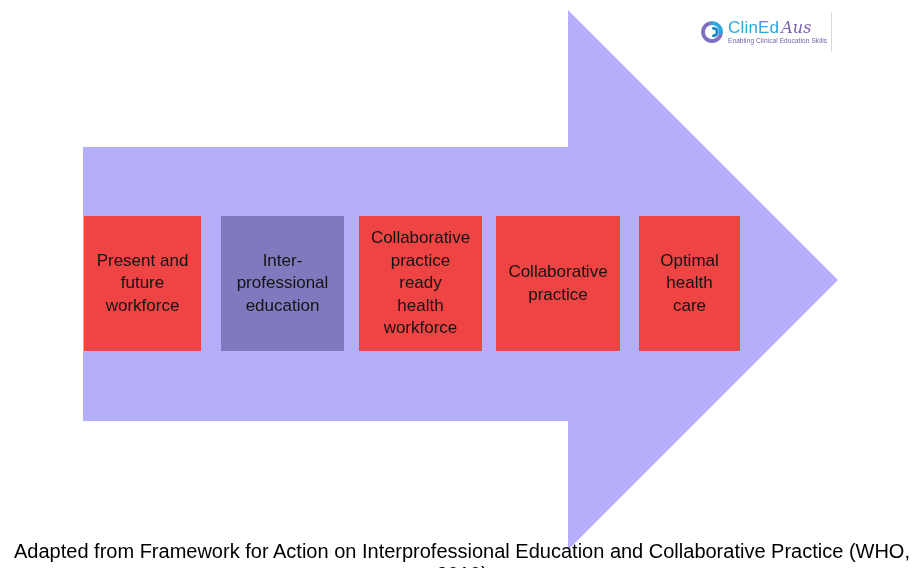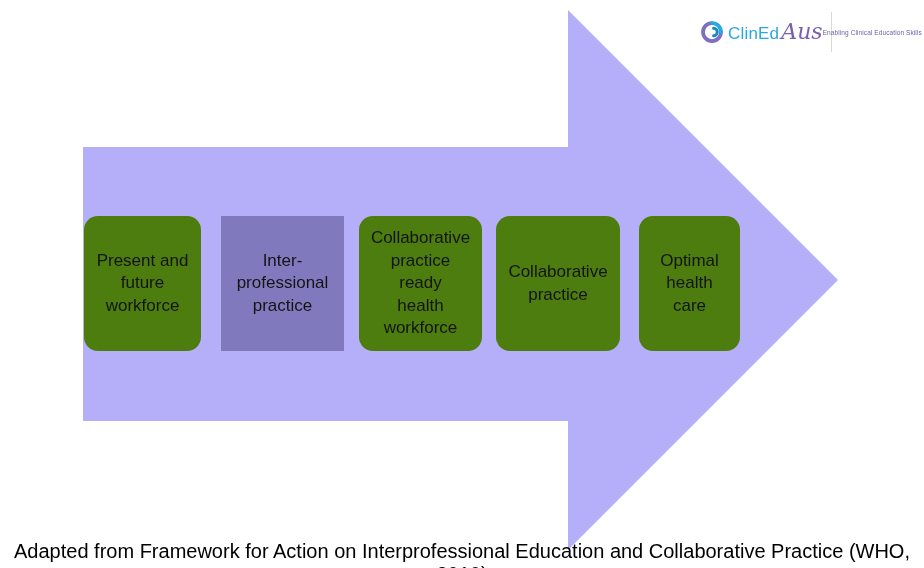--- a/index.html
+++ b/index.html
@@ -29,50 +29,50 @@
   
   .step{
     position:absolute;
     top:216px;height:135px;
     display:flex;align-items:center;justify-content:center;
     text-align:center;
     color:#141414;
     font-size:17px;line-height:1.33;
     white-space:pre-line;
   }
-  .step.cyan{background:#4d7c0f;border-radius:14px;}
+  .step.cyan{background:#ef4444;}
   .step.purple{background:#8179bd;}
   .step1{left:84px;width:117px;text-align:center;}
   .step2{left:221px;width:123px;}
   .step3{left:359px;width:123px;line-height:1.32;}
   .step4{left:496px;width:124px;}
   .step5{left:639px;width:101px;}
 
   
   .logo{
     position:absolute;
     left:698px;top:12px;
     width:134px;height:40px;
     background:#ffffff;
     border-right:1px solid #d9d9d9;
     display:flex;align-items:center;gap:4px;
     padding:1px 2px 1px 2px;
     box-sizing:border-box;
   }
   .logo-icon{flex:0 0 auto;width:24px;height:24px;}
-  .logo-textcol{display:flex;flex-direction:row;line-height:1;align-items:center;}
+  .logo-textcol{display:flex;flex-direction:column;line-height:1;}
   .logo-brandrow{display:flex;align-items:baseline;}
   .logo-brand1{
     color:#2ba8df;
     font-size:17px;font-weight:500;letter-spacing:0.2px;
   }
   .logo-brand2{
     color:#7a5fac;
     font-family:"DejaVu Serif", serif;
-    font-style:italic;font-size:22px;font-weight:500;
+    font-style:italic;font-size:16px;font-weight:500;
     margin-left:2px;
   }
   .logo-tagline{
     margin-top:2px;
     color:#6f61ae;
     font-size:6.5px;letter-spacing:0.1px;
     white-space:nowrap;
   }
 
   
@@ -91,21 +91,21 @@
 
   <div class="arrow-body"></div>
   <div class="arrow-head"></div>
 
   <div class="step step1 cyan">Present and
 future
 workforce</div>
 
   <div class="step step2 purple">Inter-
 professional
-practice</div>
+education</div>
 
   <div class="step step3 cyan">Collaborative
 practice
 ready
 health
 workforce</div>
 
   <div class="step step4 cyan">Collaborative
 practice</div>
 

